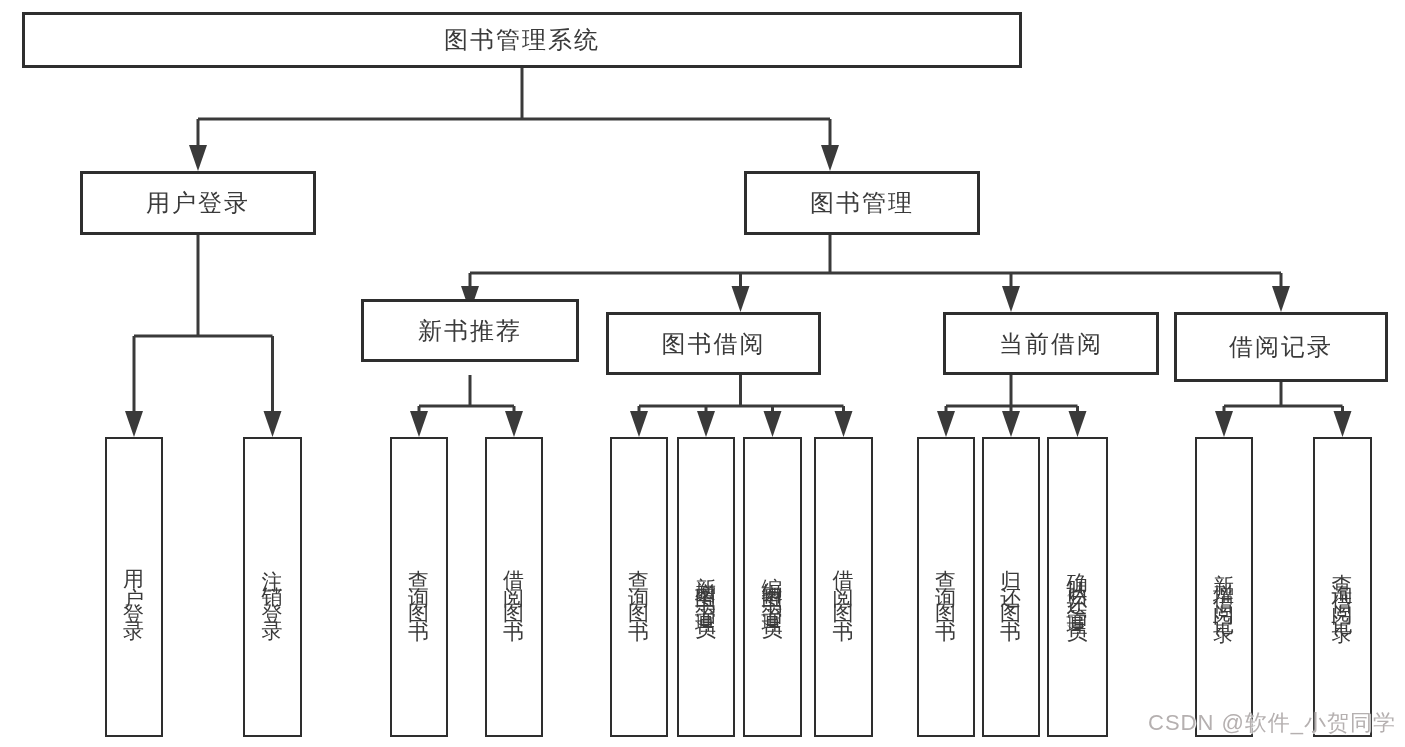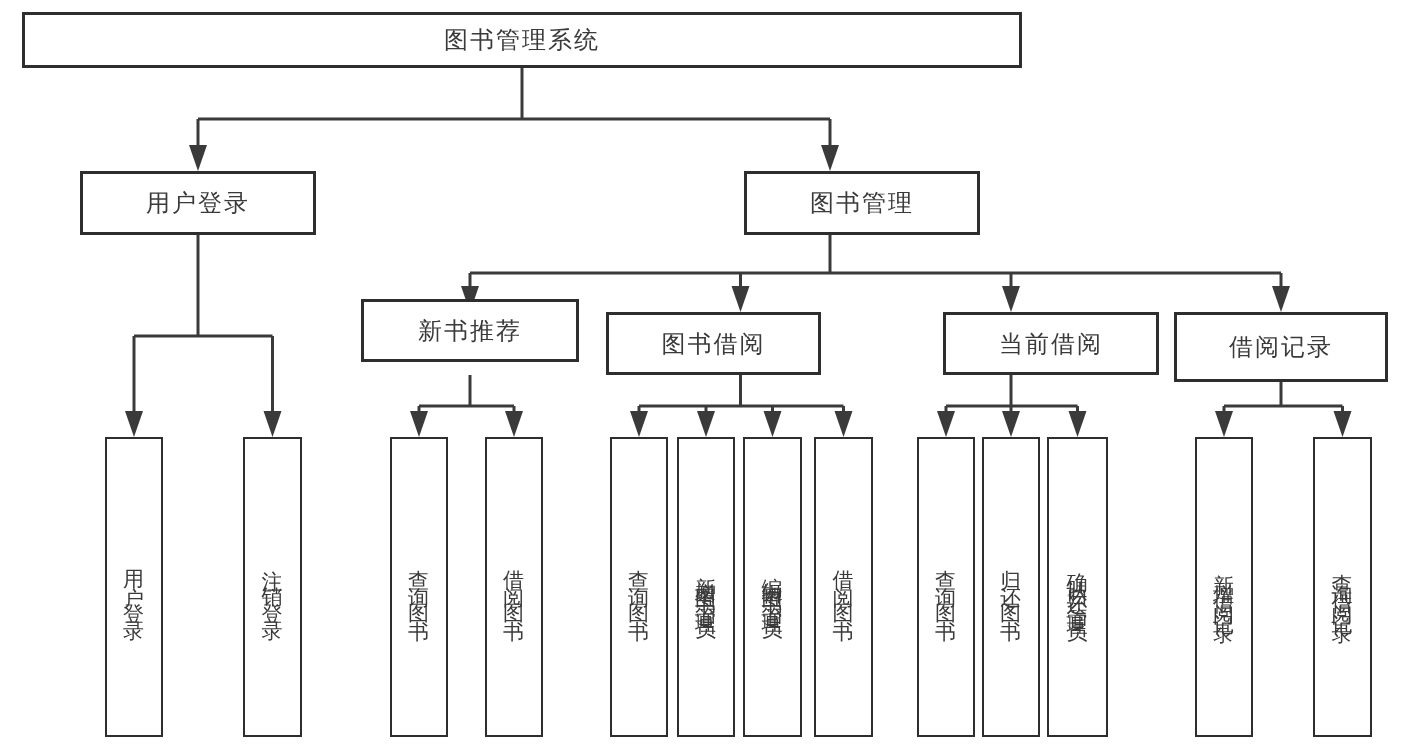--- a/index.html
+++ b/index.html
@@ -171,13 +171,14 @@
       <div class="node vert" style="left: 1047px; top: 437px; width: 61px; height: 300px;">
         <span style="letter-spacing: 7px;">确认归还（管理员）</span>
       </div>
       <div class="node vert" style="left: 1195px; top: 437px; width: 58px; height: 300px;">
         <span style="letter-spacing: 10px;">新增借阅记录</span>
       </div>
       <div class="node vert" style="left: 1313px; top: 437px; width: 59px; height: 300px;">
         <span style="letter-spacing: 10px;">查询借阅记录</span>
       </div>
     </div>
+  <div class="watermark">CSDN @软件_小贺同学</div>
 </div>
 
 </body></html>

